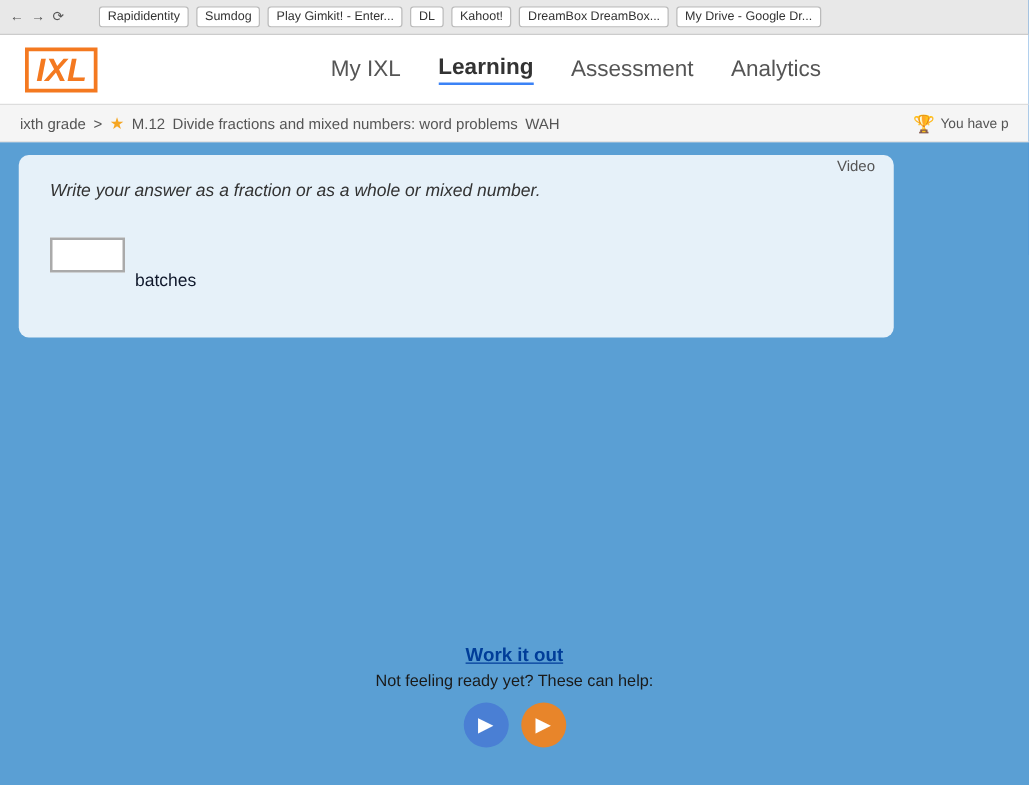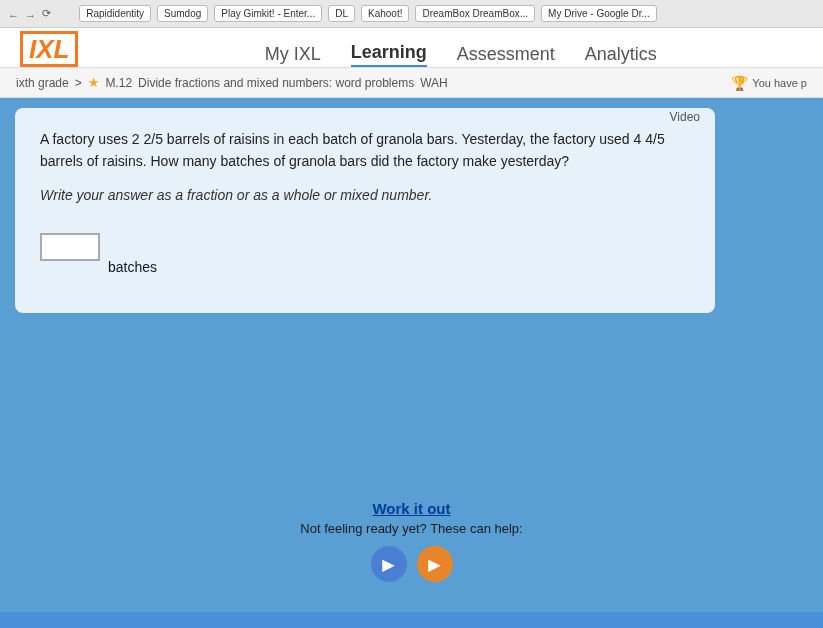--- a/index.html
+++ b/index.html
@@ -44,23 +44,23 @@
       border-radius: 3px;
       padding: 2px 6px;
       font-size: 10px;
       white-space: nowrap;
       color: #333;
     }
 
     
     .ixl-nav {
       background: #fff;
-      height: 40px;
-      display: flex;
-      align-items: flex-end;
+      height: 56px;
+      display: flex;
+      align-items: center;
       padding: 0 20px;
       border-bottom: 1px solid #ddd;
     }
     .ixl-logo {
       font-size: 26px;
       font-weight: bold;
       color: #f47920;
       border: 3px solid #f47920;
       padding: 2px 6px;
       margin-right: 40px;
@@ -277,21 +277,20 @@
   <div class="breadcrumb-right">
     <span class="trophy-icon">🏆</span>
     <span>You have p</span>
   </div>
 </div>
 
 <div class="main-area">
   <div class="content-card">
     <div class="video-btn">Video</div>
 
-    <p class="question-text">A factory uses 2 2/5 barrels of raisins in each batch of granola bars. Yesterday, the factory used 4 4/5 barrels of raisins. How many batches of granola bars did the factory make yesterday?</p>
 
     <p class="instruction-text">Write your answer as a fraction or as a whole or mixed number.</p>
 
     <div class="answer-row">
       <input class="answer-input" type="text" placeholder="" style="">
       <span class="batches-label">batches</span>
     </div>
 
   </div>
 

